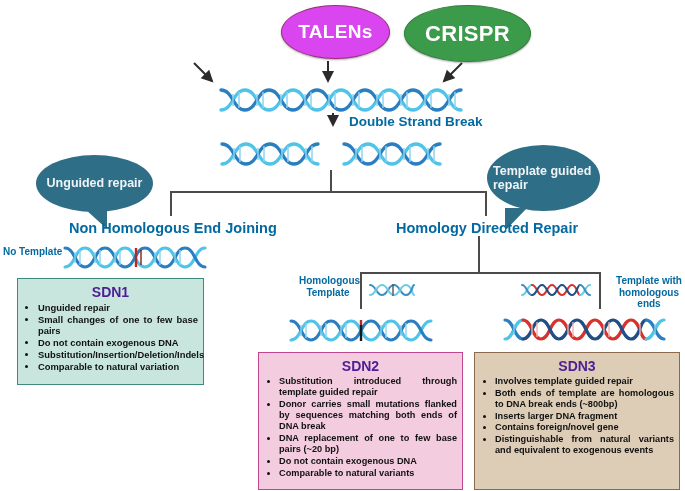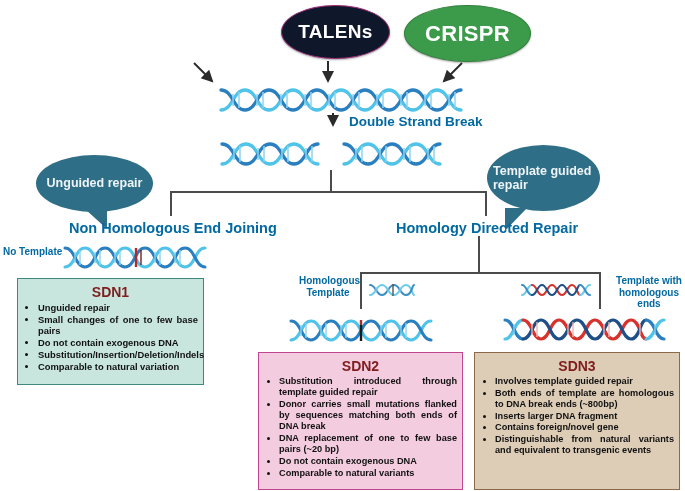--- a/index.html
+++ b/index.html
@@ -5,21 +5,21 @@
   html,body{margin:0;padding:0;background:#ffffff;}
   body{width:685px;height:491px;position:relative;overflow:hidden;
        font-family:"Liberation Sans","DejaVu Sans",sans-serif;color:#111;}
   #stage{position:absolute;left:0;top:0;width:685px;height:491px;}
 
   
   .ellipse{position:absolute;display:flex;align-items:center;justify-content:center;
            border-radius:50%;color:#fff;font-weight:700;letter-spacing:.3px;
            box-shadow:0 1px 2px rgba(0,0,0,.35);}
   .ell-zfn   {left:141px; top:7px;  width:118px;height:55px;background:#9a5a28;border:1px solid #7d481f;font-size:21px;}
-  .ell-talen {left:281px; top:5px;  width:107px;height:52px;background:#0f172a;border:1px solid #9d2d79;font-size:19px;}
+  .ell-talen {left:281px; top:5px;  width:107px;height:52px;background:#d946ef;border:1px solid #9d2d79;font-size:19px;}
   .ell-crisp {left:404px; top:5px;  width:125px;height:55px;background:#3b9b4a;border:1px solid #2f8039;font-size:22px;}
 
   
   .bubble{position:absolute;background:#2f6e87;border-radius:50%;
           display:flex;align-items:center;justify-content:center;text-align:left;
           color:#eef4f7;font-size:12.5px;line-height:1.15;font-weight:600;padding:0 6px;box-sizing:border-box;}
   .bubble:after{content:"";position:absolute;width:0;height:0;}
   .bub-left {left:36px;  top:155px; width:117px;height:57px;}
   .bub-left:after{left:40px;bottom:-17px;border-left:9px solid transparent;
                   border-right:22px solid #2f6e87;border-bottom:20px solid transparent;}
@@ -39,21 +39,21 @@
   
   .ln{position:absolute;background:#4b4b4b;}
   .vert{width:1.6px;}
   .horz{height:1.6px;}
 
   
   .arrow{position:absolute;}
 
   
   .sdnbox{position:absolute;box-sizing:border-box;padding:4px 5px 3px 5px;}
-  .sdn-title{text-align:center;font-weight:700;font-size:14px;margin:1px 0 2px 0;color:#7f1d1d;}
+  .sdn-title{text-align:center;font-weight:700;font-size:14px;margin:1px 0 2px 0;color:#4c1d95;}
   .sdnbox ul{margin:0;padding-left:15px;list-style:disc;}
   .sdnbox li{font-size:9.4px;line-height:1.22;font-weight:700;color:#111;
              text-align:justify;margin-bottom:.5px;}
   .box1{left:17px;  top:278px; width:187px;height:107px;background:#c8e6de;border:1.5px solid #3f8a7e;}
   .box2{left:258px; top:352px; width:205px;height:138px;background:#f4ccdf;border:1.5px solid #c0478f;}
   .box3{left:474px; top:352px; width:206px;height:138px;background:#ddcdb7;border:1.5px solid #8a6a4a;}
   .box2 li,.box3 li{font-size:9.2px;}
 
   
   .dna{position:absolute;}
@@ -289,17 +289,17 @@
     </ul>
   </div>
 
   <div class="sdnbox box3">
     <div class="sdn-title">SDN3</div>
     <ul>
       <li>Involves template guided repair</li>
       <li>Both ends of template are homologous to DNA break ends (~800bp)</li>
       <li>Inserts larger DNA fragment</li>
       <li>Contains foreign/novel gene</li>
-      <li>Distinguishable from natural variants and equivalent to transgenic events</li>
+      <li>Distinguishable from natural variants and equivalent to exogenous events</li>
     </ul>
   </div>
 
 </div>
 
 </body></html>

